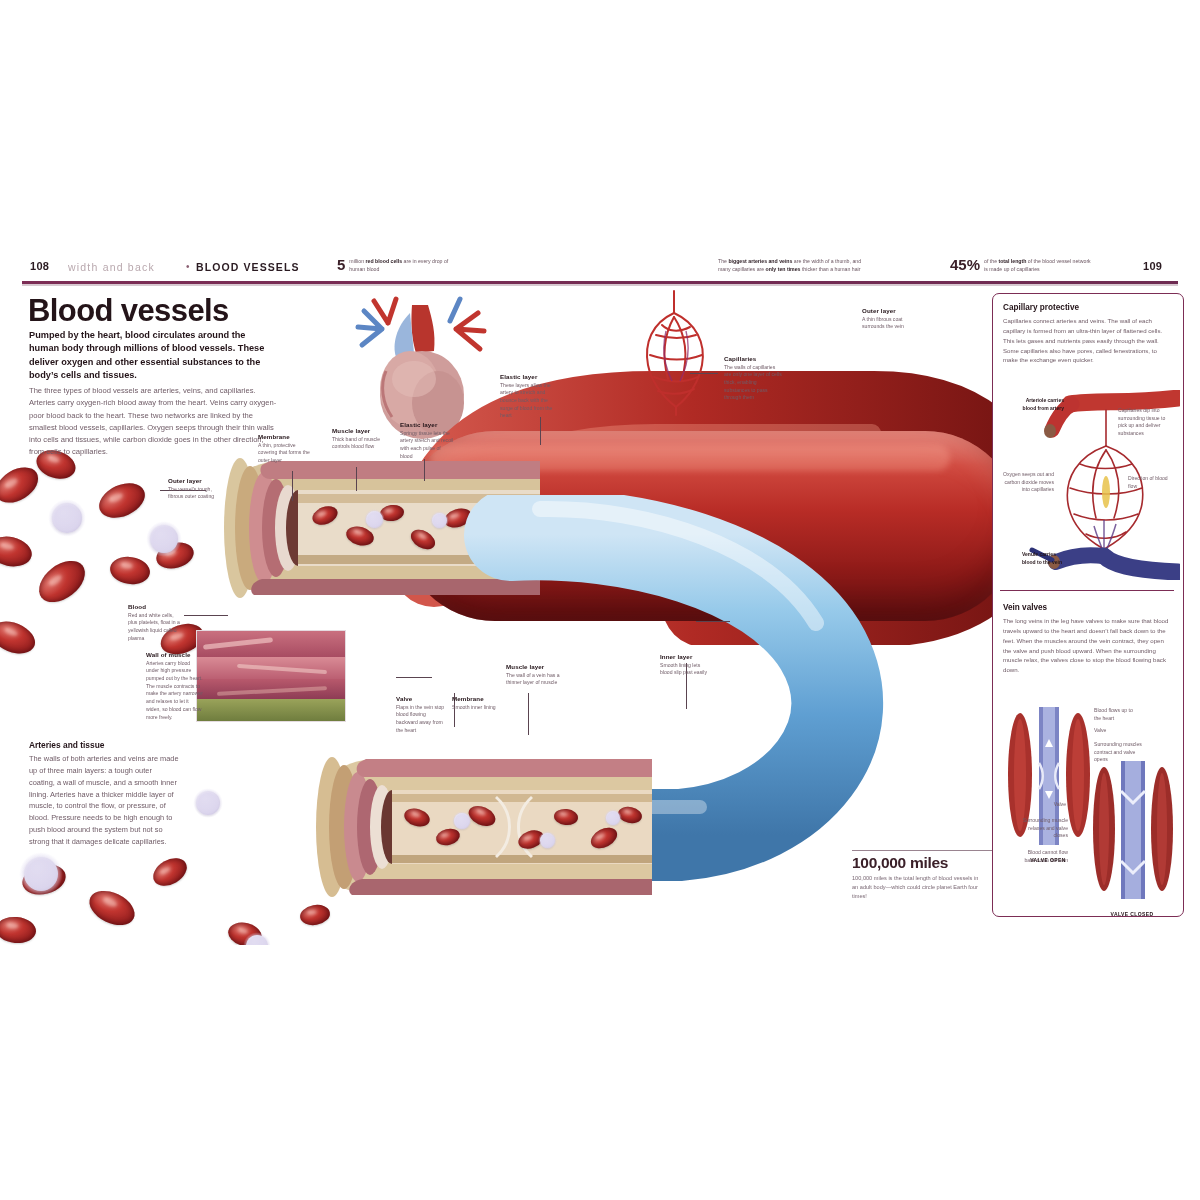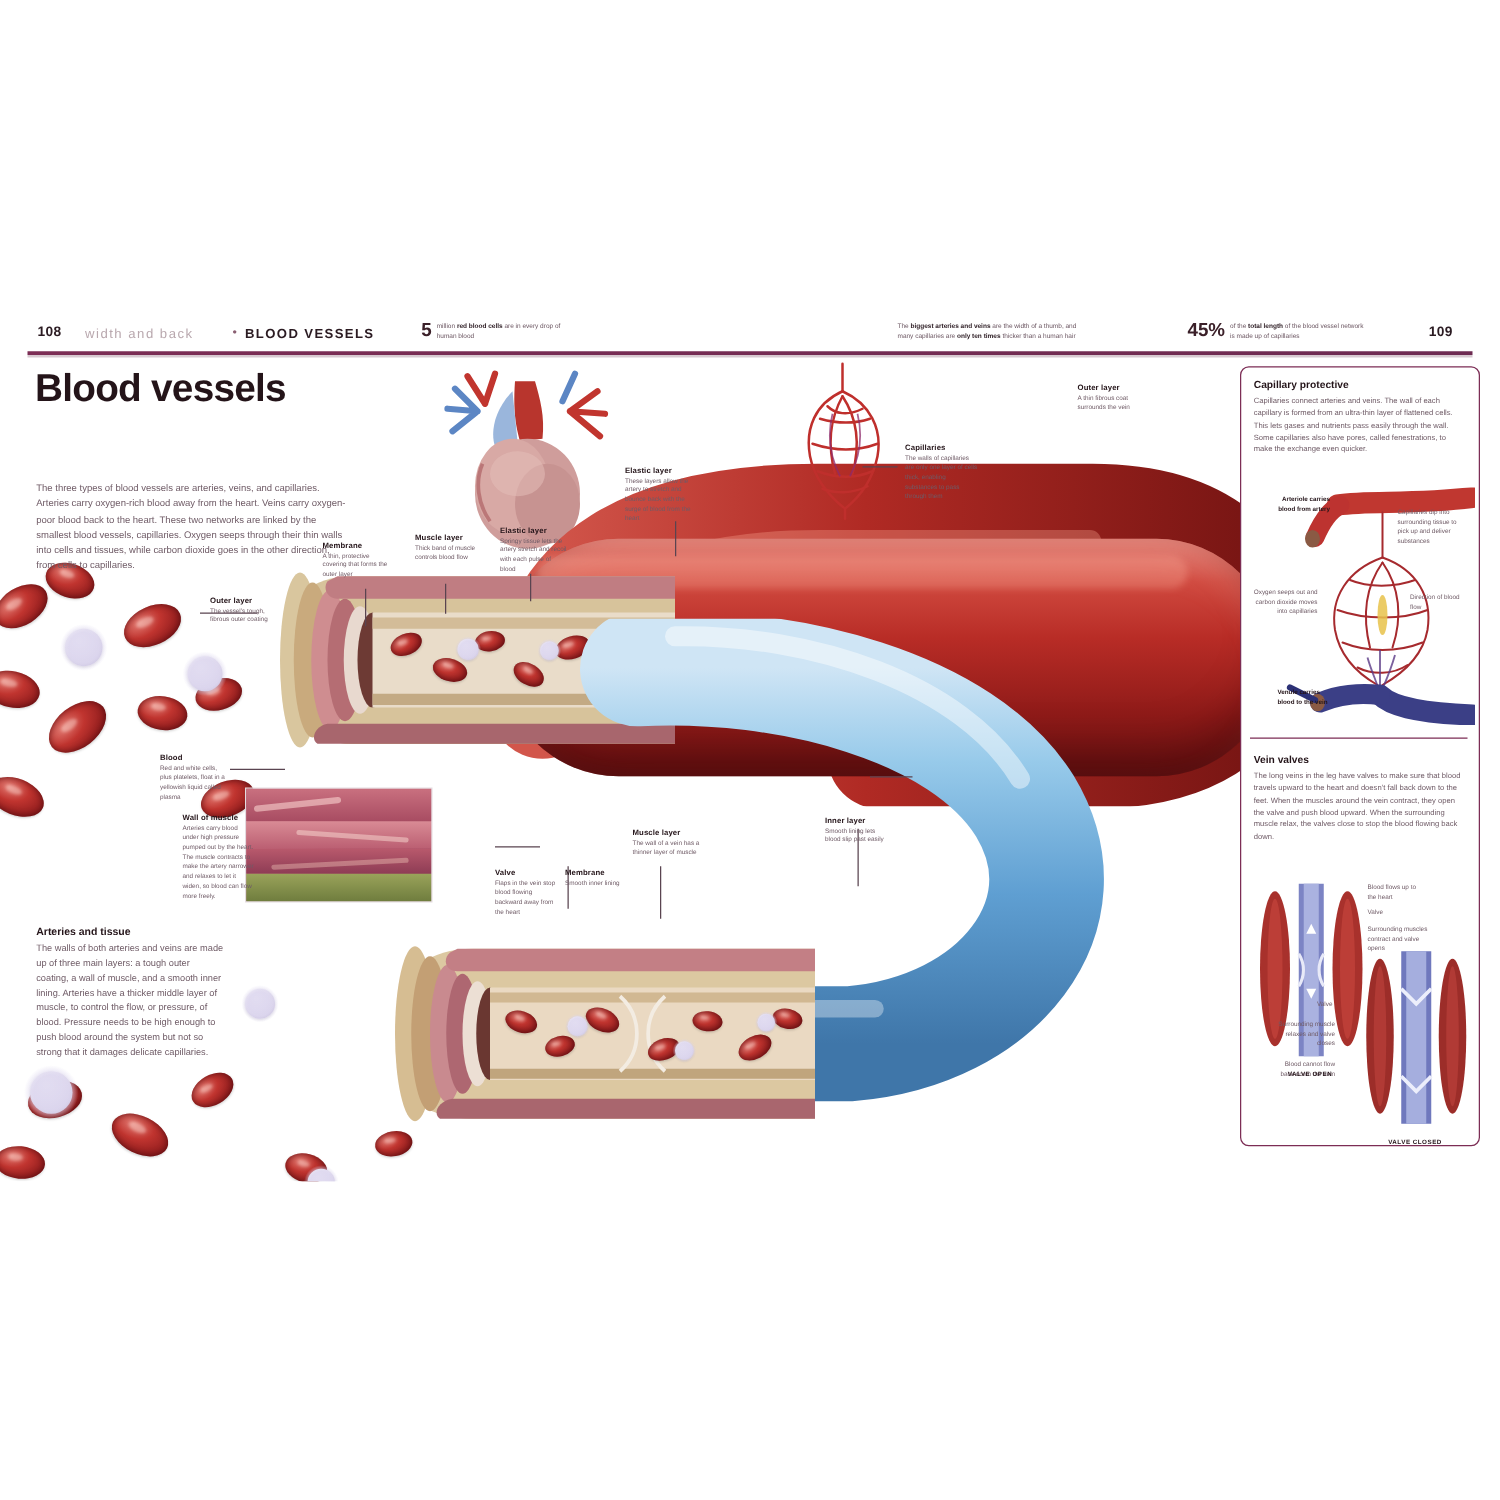--- a/index.html
+++ b/index.html
@@ -198,20 +198,21 @@
     <div class="rbc" style="left:300px;top:660px;width:30px;height:20px;transform:rotate(-10deg);"></div>
 
     <div class="wbc" style="left:52px;top:258px;width:30px;height:30px;"></div>
     <div class="wbc" style="left:150px;top:280px;width:28px;height:28px;"></div>
     <div class="wbc" style="left:24px;top:612px;width:34px;height:34px;"></div>
     <div class="wbc" style="left:196px;top:546px;width:24px;height:24px;"></div>
     <div class="wbc" style="left:246px;top:690px;width:22px;height:22px;"></div>
   </div>
 
   <div id="title">Blood vessels</div>
+  <div id="standfirst">Pumped by the heart, blood circulates around the human body through millions of blood vessels. These deliver oxygen and other essential substances to the body’s cells and tissues.</div>
   <div id="intro">The three types of blood vessels are arteries, veins, and capillaries. Arteries carry oxygen-rich blood away from the heart. Veins carry oxygen-poor blood back to the heart. These two networks are linked by the smallest blood vessels, capillaries. Oxygen seeps through their thin walls into cells and tissues, while carbon dioxide goes in the other direction, from cells to capillaries.</div>
 
   <div id="arteries-veins">
     <div class="side-h">Arteries and tissue</div>
     <div class="side-b">The walls of both arteries and veins are made up of three main layers: a tough outer coating, a wall of muscle, and a smooth inner lining. Arteries have a thicker middle layer of muscle, to control the flow, or pressure, of blood. Pressure needs to be high enough to push blood around the system but not so strong that it damages delicate capillaries.</div>
   </div>
 
   <svg id="heart" style="position:absolute;left:352px;top:48px;width:140px;height:150px;" viewBox="0 0 140 150">
     <g>
       <path d="M30 36 L12 18 M30 36 L6 34 M30 36 L10 52" stroke="#5c86c4" stroke-width="5" fill="none" stroke-linecap="round"></path>
@@ -441,20 +442,24 @@
   <div class="lab" style="left:396px;top:450px;width:50px;">
     <div class="lh">Valve</div>
     <div class="lb">Flaps in the vein stop blood flowing backward away from the heart</div>
   </div>
 
   <div class="lab" style="left:660px;top:408px;width:52px;">
     <div class="lh">Inner layer</div>
     <div class="lb">Smooth lining lets blood slip past easily</div>
   </div>
 
+  <div id="milesbox">
+    <div id="miles-n">100,000 miles</div>
+    <div id="miles-t">100,000 miles is the total length of blood vessels in an adult body—which could circle planet Earth four times!</div>
+  </div>
 
   <div id="sidebar"></div>
   <div id="sb-divider"></div>
 
   <div class="sb-h" style="left:1003px;top:58px;">Capillary protective</div>
   <div class="sb-b" style="left:1003px;top:71px;">Capillaries connect arteries and veins. The wall of each capillary is formed from an ultra-thin layer of flattened cells. This lets gases and nutrients pass easily through the wall. Some capillaries also have pores, called fenestrations, to make the exchange even quicker.</div>
 
   <svg style="position:absolute;left:1000px;top:145px;width:180px;height:190px;" viewBox="0 0 180 190">
 
     <path d="M70 14 C96 10 130 14 178 8" stroke="#c03730" stroke-width="17" fill="none" stroke-linecap="round"></path>

